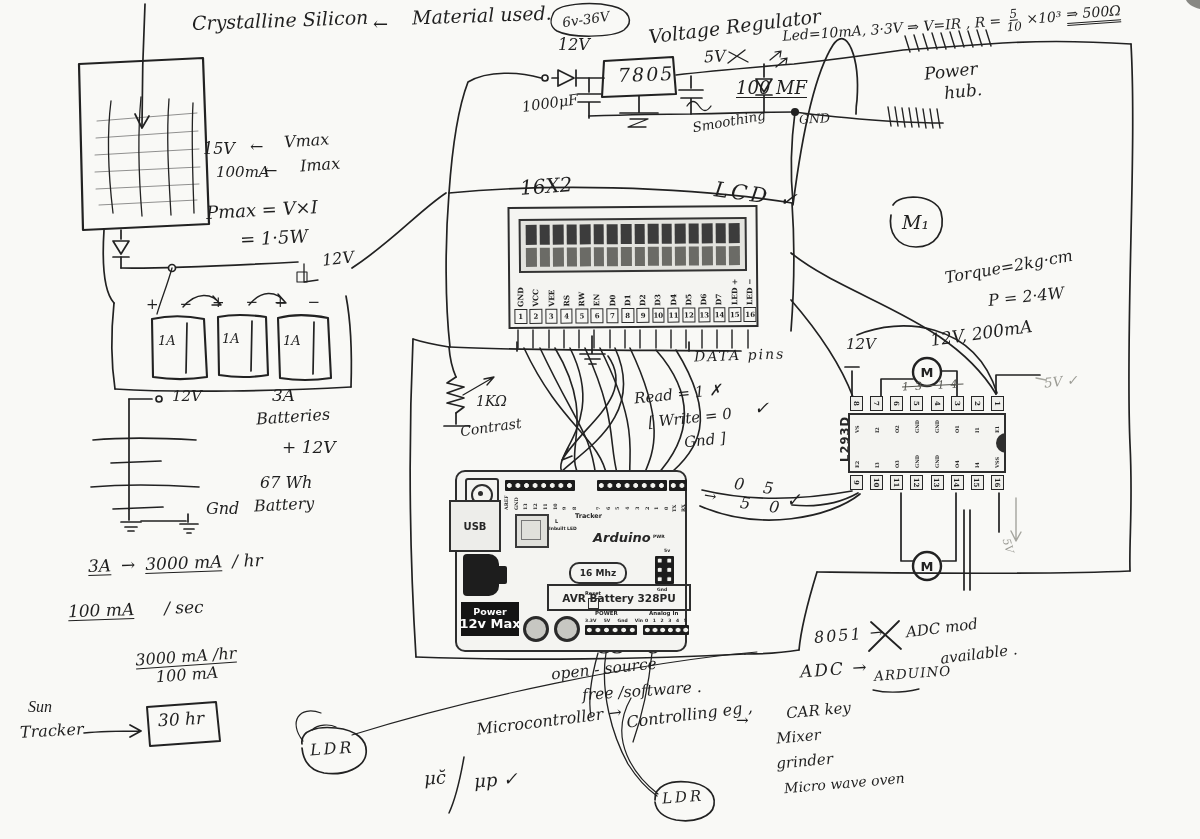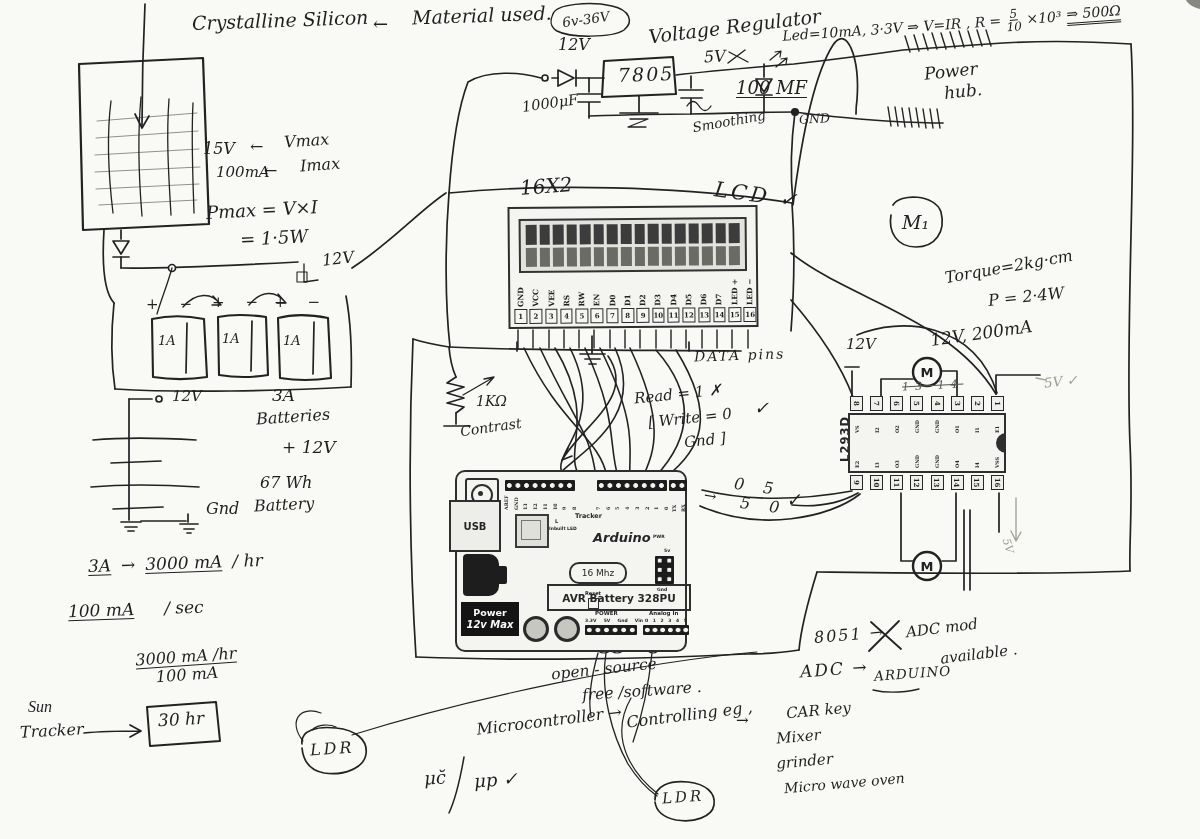--- a/index.html
+++ b/index.html
@@ -521,34 +521,34 @@
   <span class="pr" style="left:98px;top:46px;font-size:5px;font-weight:bold;">L</span>
   <span class="pr" style="left:92px;top:54px;font-size:4.5px;font-weight:bold;">Inbuilt LED</span>
   <span class="pr" style="left:136px;top:58px;font-size:13px;font-weight:bold;font-style:italic;">Arduino</span>
   <span class="pr" style="left:196px;top:62px;font-size:4.5px;font-weight:bold;">PWR</span>
 
   <span class="pr" style="left:207px;top:76px;font-size:4.5px;font-weight:bold;">5v</span>
   <div class="dots" style="position:absolute;left:198px;top:84px;width:19px;height:28px;background-size:9.5px 9.3px;background-image:radial-gradient(circle at 4.7px 4.6px, #f3f3ef 2px, rgba(0,0,0,0) 2.4px);"></div>
   <span class="pr" style="left:200px;top:115px;font-size:4.5px;font-weight:bold;">Gnd</span>
 
   <div style="position:absolute;left:112px;top:90px;width:54px;height:18px;border:2px solid #2e2e2e;border-radius:10px;display:flex;align-items:center;justify-content:center;">
-    <span class="pr" style="position:static;font-size:9px;font-weight:normal;">16 Mhz</span>
+    <span class="pr" style="position:static;font-size:9px;font-weight:bold;">16 Mhz</span>
   </div>
 
   <div style="position:absolute;left:90px;top:112px;width:140px;height:23px;border:2px solid #2e2e2e;display:flex;align-items:center;justify-content:center;">
     <span class="pr" style="position:static;font-size:10.5px;font-weight:bold;">AVR Battery 328PU</span>
   </div>
 
   <div style="position:absolute;left:6px;top:82px;width:36px;height:42px;background:#1d1d1d;border-radius:4px 10px 10px 4px;">
     <div style="position:absolute;right:-8px;top:12px;width:12px;height:18px;background:#1d1d1d;border-radius:2px;"></div>
   </div>
 
   <div style="position:absolute;left:4px;top:130px;width:58px;height:34px;background:#141414;color:#fafafa;display:flex;flex-direction:column;align-items:center;justify-content:center;line-height:1.1;">
     <span class="pr" style="position:static;color:#fafafa;font-size:9.5px;font-weight:bold;">Power</span>
-    <span class="pr" style="position:static;color:#fafafa;font-size:10px;font-weight:bold;font-style:italic;">12v Max</span>
+    <span class="pr" style="position:static;color:#fafafa;font-size:13px;font-weight:bold;">12v Max</span>
   </div>
   <div class="cap" style="left:66px;top:144px;"></div>
   <div class="cap" style="left:97px;top:144px;"></div>
   <span class="pr" style="left:128px;top:118px;font-size:5px;font-weight:bold;">Reset</span>
   <div style="position:absolute;left:131px;top:126px;width:9px;height:9px;border:1.5px solid #2e2e2e;"></div>
 
   <span class="pr" style="left:138px;top:138px;font-size:5.5px;font-weight:bold;">POWER</span>
   <div class="row" style="left:128px;top:146px;width:58px;">
 
   <span class="pr" style="position:static;font-size:4.5px;font-weight:bold;">3.3V</span>

